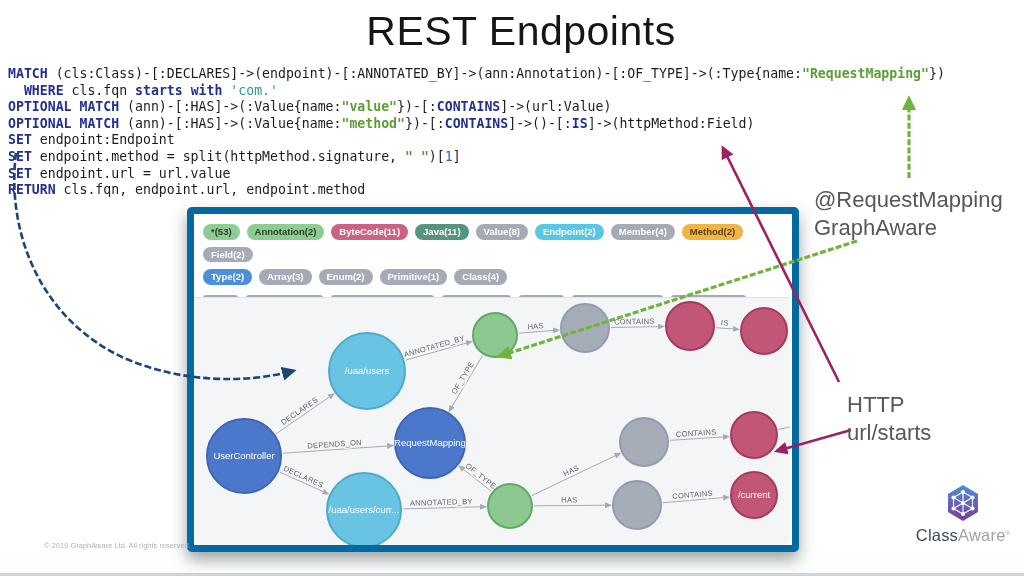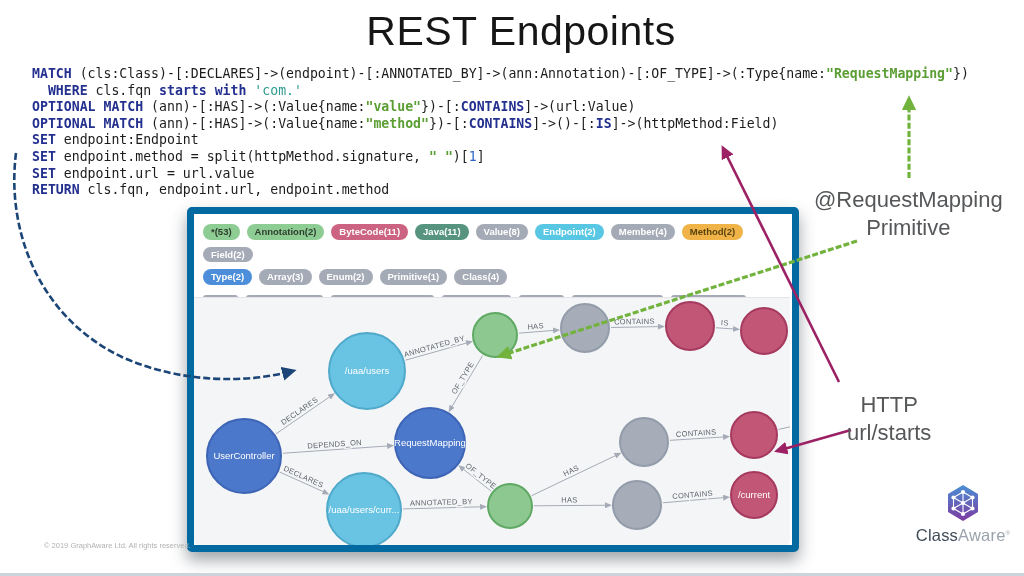--- a/index.html
+++ b/index.html
@@ -4,21 +4,21 @@
 <style>
   html,body{margin:0;padding:0;background:#e8e8e8;}
   .slide{position:relative;width:1024px;height:576px;background:#ffffff;overflow:hidden;
          font-family:"Liberation Sans",sans-serif;}
 
   
   .title{position:absolute;left:18px;right:0;top:8px;text-align:center;
          font-size:41px;font-weight:400;color:#161616;letter-spacing:.5px;}
 
   
-  .code{position:absolute;left:32px;top:66px;
+  .code{position:absolute;left:8px;top:66px;
         font-family:"DejaVu Sans Mono",monospace;font-size:13.2px;line-height:16.6px;
         color:#1c1c1c;white-space:pre;}
   .c-kw{color:var(--kw);font-weight:bold;}
   .c-p{color:#1c1c1c;}
   .c-str{color:var(--string);font-weight:bold;}
   .c-str2{color:var(--string_alt);}
   .c-num{color:var(--number);}
 
   
   .panel{position:absolute;left:187px;top:207px;width:598px;height:331px;
@@ -53,21 +53,21 @@
   .n-gray{fill:var(--node_gray);stroke:var(--node_gray_border);}
   .n-rose{fill:var(--node_rose);stroke:var(--node_rose_border);}
 
   
   .overlay{position:absolute;left:0;top:0;width:1024px;height:576px;pointer-events:none;}
   .arr-green{stroke:var(--accent_green);stroke-width:3.2;fill:none;stroke-dasharray:6 2.2;}
   .arr-magenta{stroke:var(--accent_magenta);stroke-width:2.6;fill:none;}
   .arr-navy{stroke:var(--accent_navy);stroke-width:2.6;fill:none;stroke-dasharray:7 3;}
 
   
-  .note{position:absolute;font-size:22px;line-height:28px;color:#555759;text-align:center;}
+  .note{position:absolute;font-size:22px;line-height:28px;color:#555759;}
   .note-rm{left:814px;top:186px;}
   .note-http{left:847px;top:391px;}
 
   
   .copyright{position:absolute;left:44px;top:541px;font-size:7.5px;color:#b2b2b2;}
   .logo{position:absolute;left:908px;top:483px;width:110px;text-align:center;}
   .logo svg{display:block;margin:0 auto;}
   .logo-text{margin-top:3px;font-size:16.5px;letter-spacing:.2px;}
   .logo-graph{color:#3e4c59;font-weight:500;}
   .logo-aware{color:#9aa3ac;font-weight:400;}
@@ -218,21 +218,21 @@
     </defs>
     <path class="arr-navy" d="M 16 153 C 6 232 40 318 122 357 C 182 384 248 383 293 371" marker-end="url(#m-navy)"></path>
     <path class="arr-green" d="M 909 178 L 909 99" marker-end="url(#m-green)"></path>
     <path class="arr-green" d="M 857 241 L 500 356" marker-end="url(#m-green)"></path>
     <path class="arr-magenta" d="M 839 382 L 723 148" marker-end="url(#m-magenta)"></path>
     <path class="arr-magenta" d="M 851 430 L 777 451" marker-end="url(#m-magenta)"></path>
   </svg>
 
   <div class="note note-rm">
     <div>@RequestMapping</div>
-    <div>Primitive</div>
+    <div>GraphAware</div>
   </div>
   <div class="note note-http">
     <div>HTTP</div>
     <div>url/starts</div>
   </div>
 
   <div class="copyright">© 2019 GraphAware Ltd. All rights reserved.</div>
 
   <div class="logo">
     <svg width="36" height="40" viewBox="0 0 36 40">

